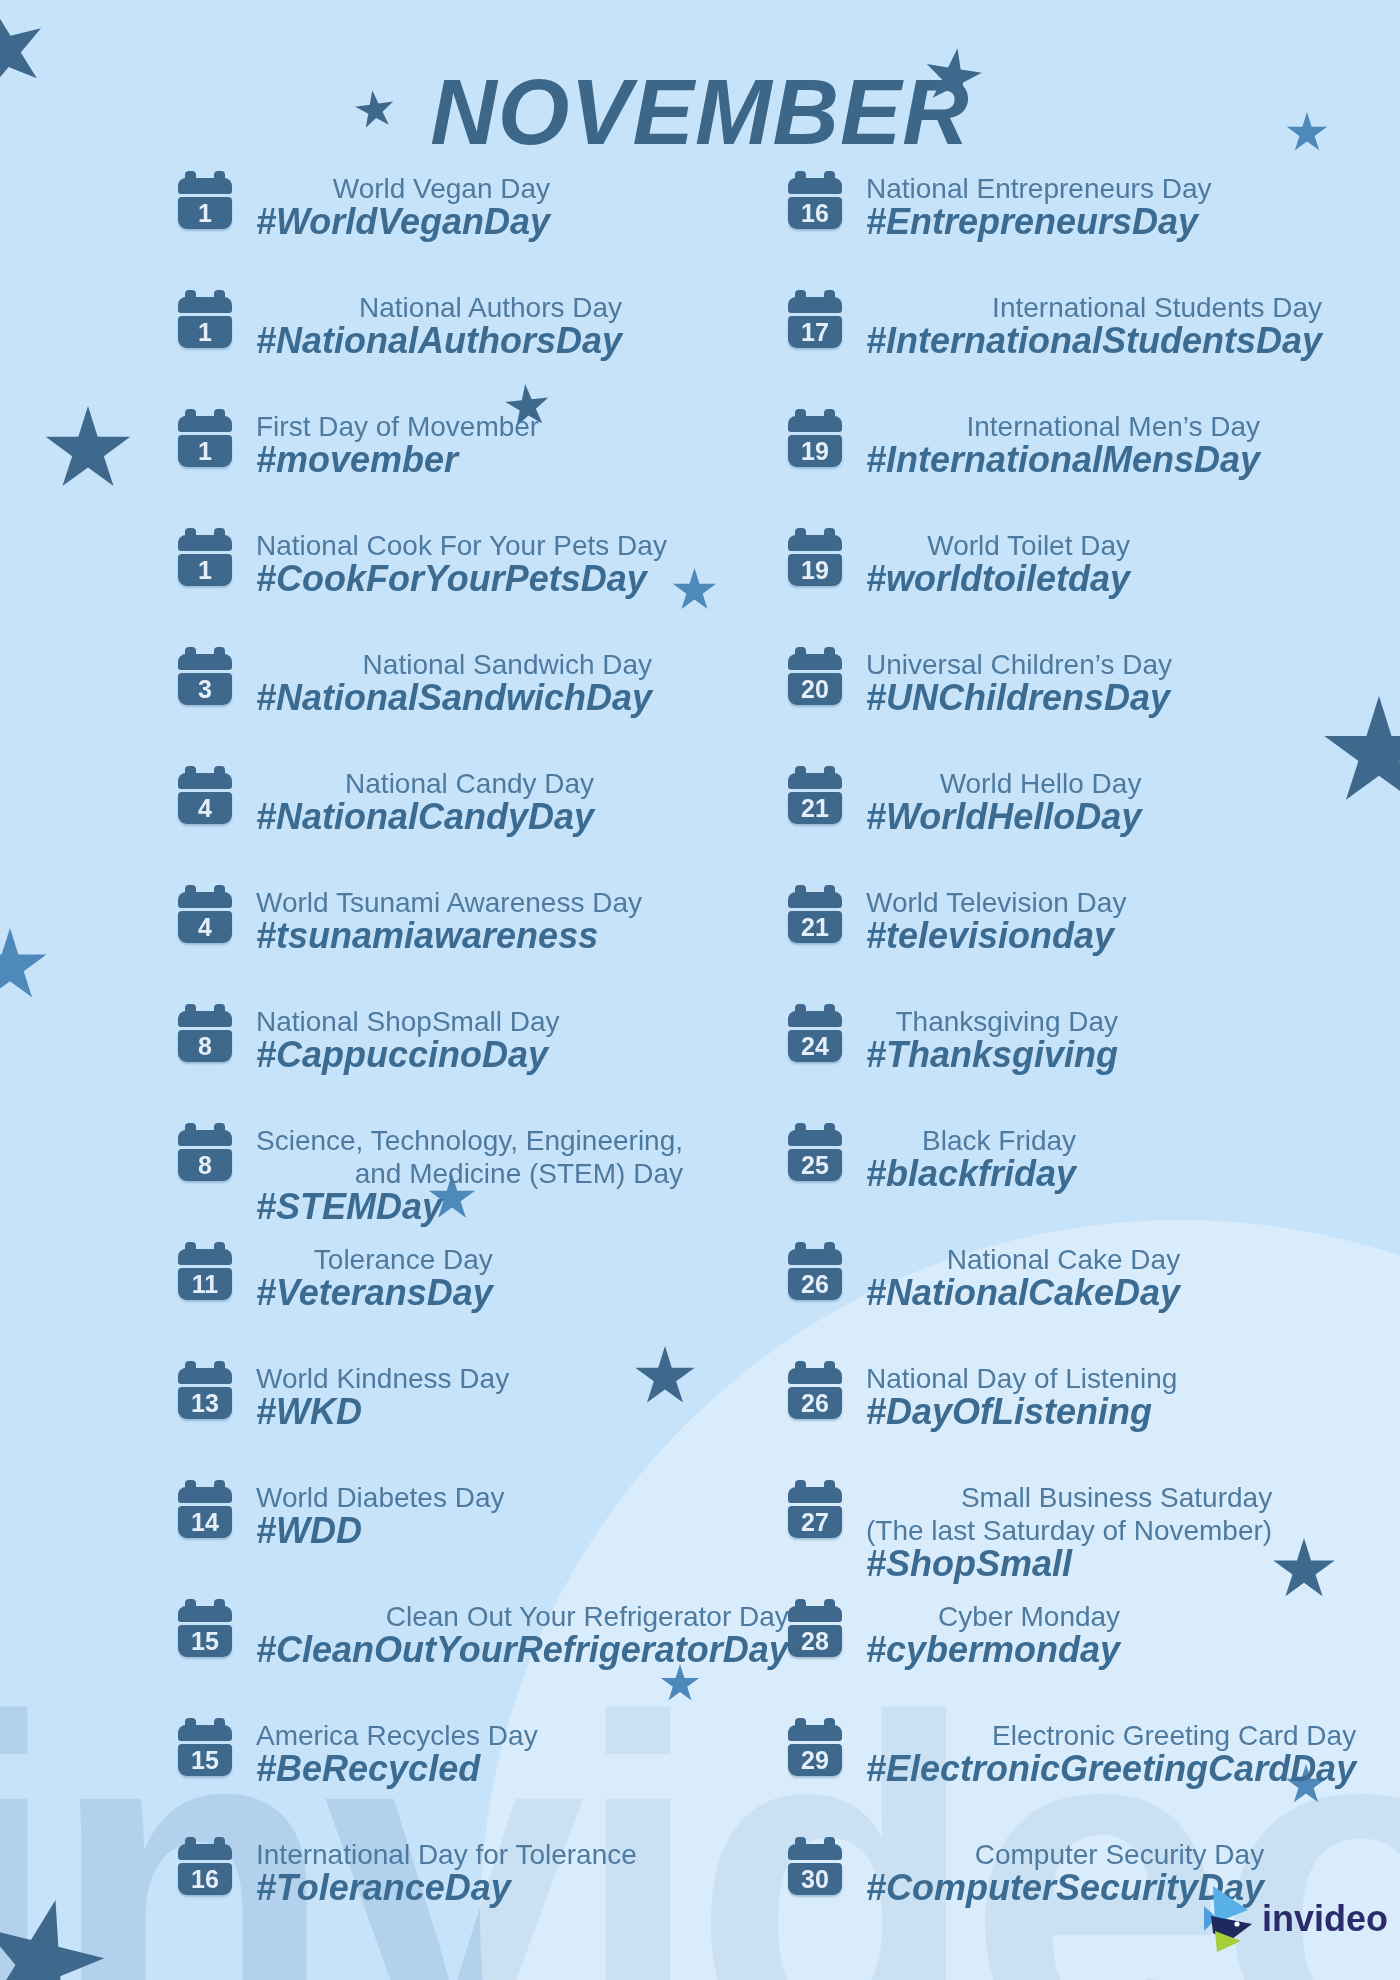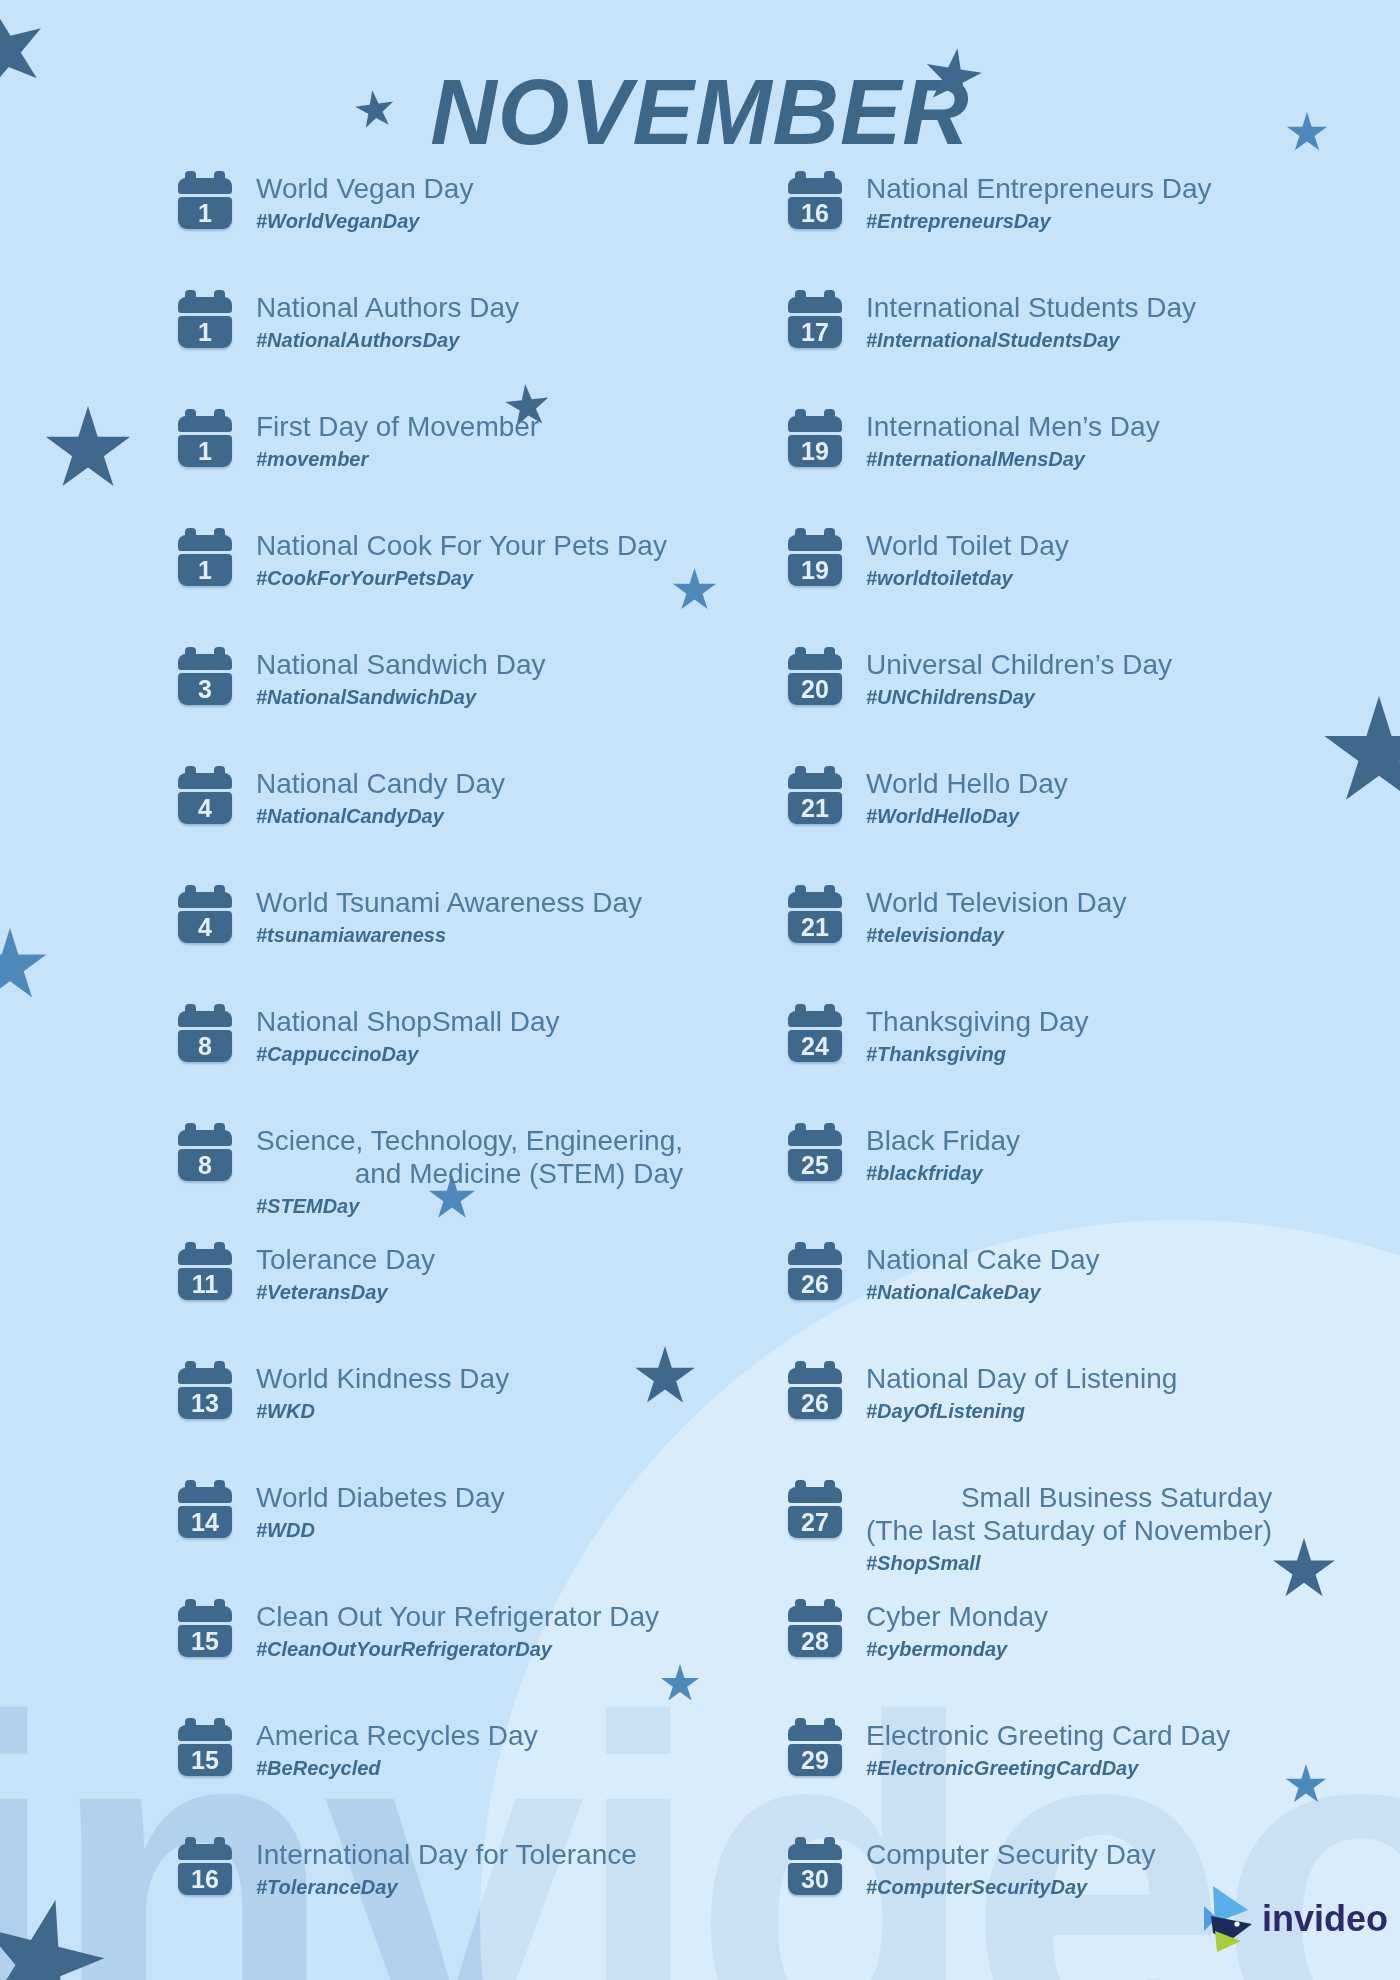--- a/index.html
+++ b/index.html
@@ -55,21 +55,21 @@
   .cal-top::after{right:7px;}
   .cal-body{
     margin-top:3px;height:32px;background:#3e688c;
     border-radius:4px 4px 9px 9px;
     display:flex;align-items:center;justify-content:center;
     color:#e3eef8;font-size:25px;font-weight:700;
     box-shadow:0 2px 2px rgba(100,140,175,0.45);
   }
   .txt{padding-top:2px;}
   .day-name,.day-sub{font-size:28px;line-height:33px;color:#4e7aa0;text-align:right;}
-  .day-tag{font-size:20px;line-height:33px;font-weight:700;font-style:italic;color:#3c6b92;}
+  .day-tag{font-size:36px;line-height:33px;font-weight:700;font-style:italic;color:#3c6b92;}
   .day-sub:empty{display:none;}
   
   .logo{
     position:absolute;left:1204px;top:1886px;z-index:4;
     display:flex;align-items:center;
   }
   .logo-text{
     font-size:36px;font-weight:700;color:#2b2a6a;margin-left:10px;letter-spacing:0;
   }
 </style>

